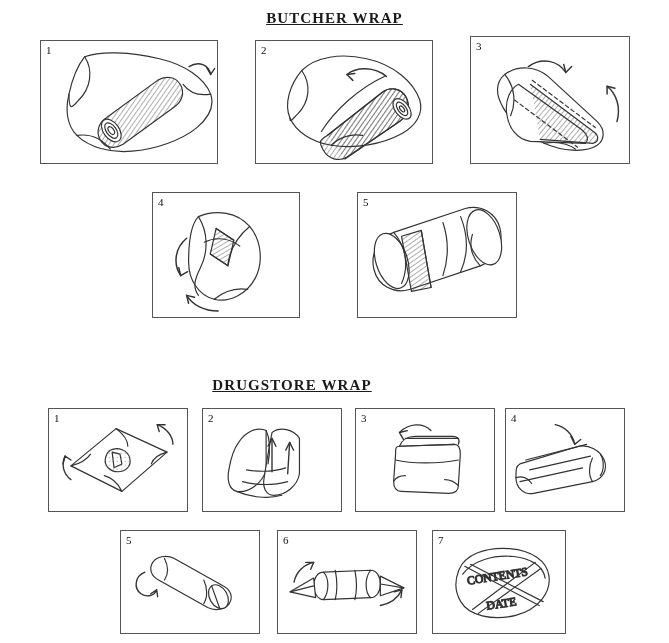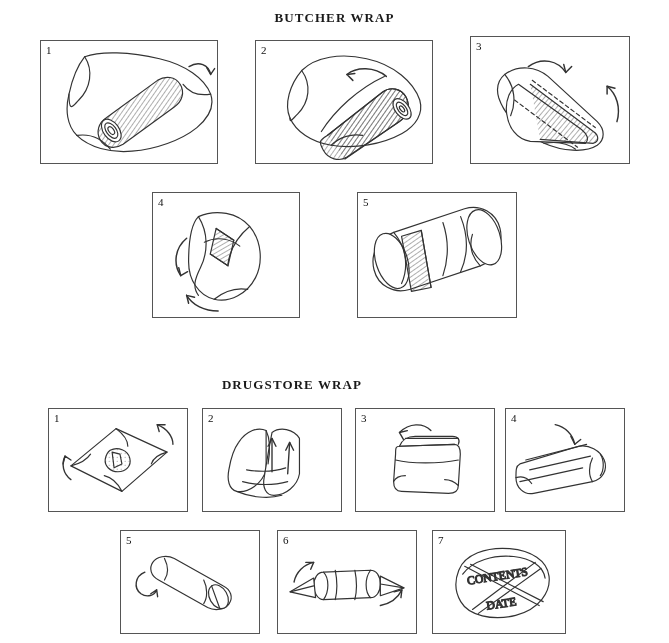--- a/index.html
+++ b/index.html
@@ -11,24 +11,25 @@
     width: 669px;
     height: 643px;
     position: relative;
     font-family: "Liberation Serif", serif;
     color: #000;
     overflow: hidden;
   }
   .section-title {
     text-align: center;
     font-family: "Liberation Serif", serif;
-    font-size: 13px;
+    font-size: 15px;
     font-weight: bold;
     letter-spacing: 1.1px;
     color: #1a1a1a;
+    text-decoration: underline;
   }
   .panel {
     position: absolute;
     border: 1px solid #555;
     background: #fff;
     box-sizing: border-box;
   }
   .panel-num {
     position: absolute;
     top: 3px;

